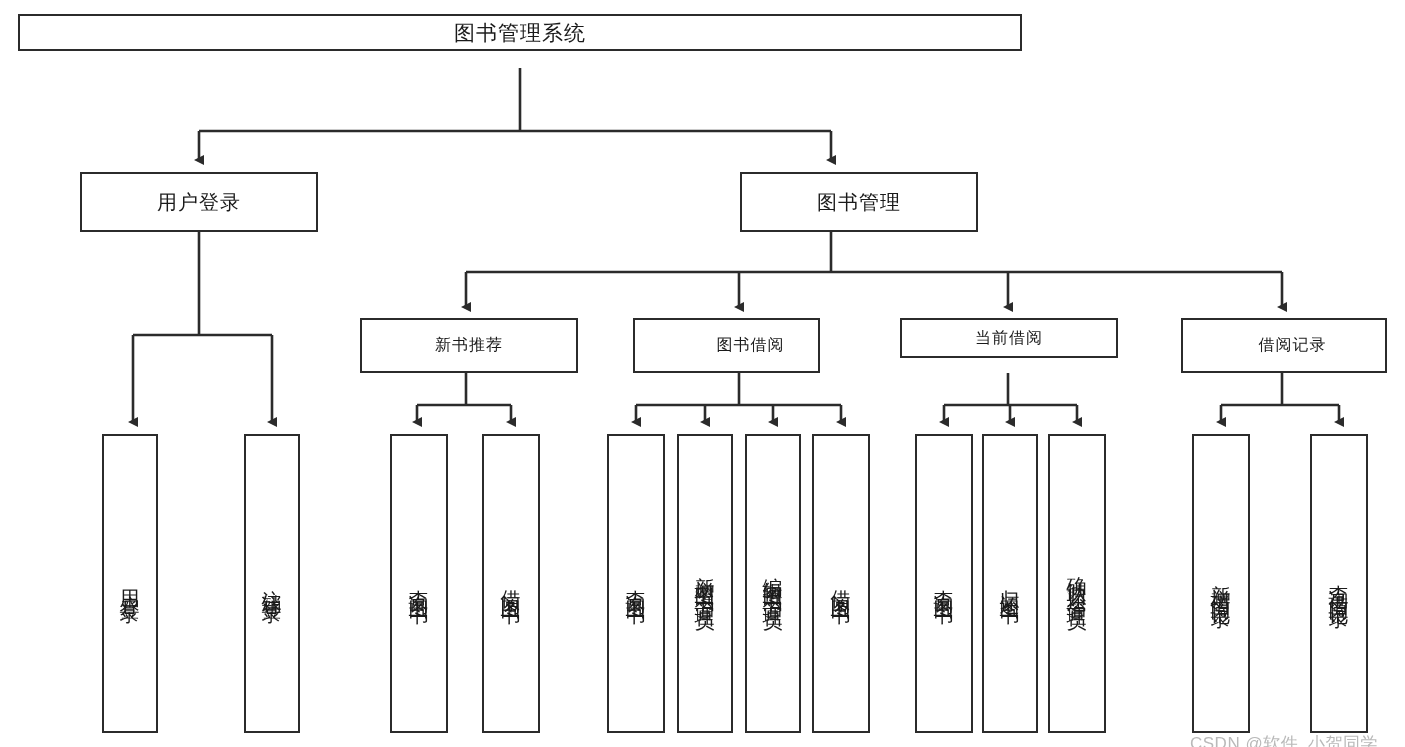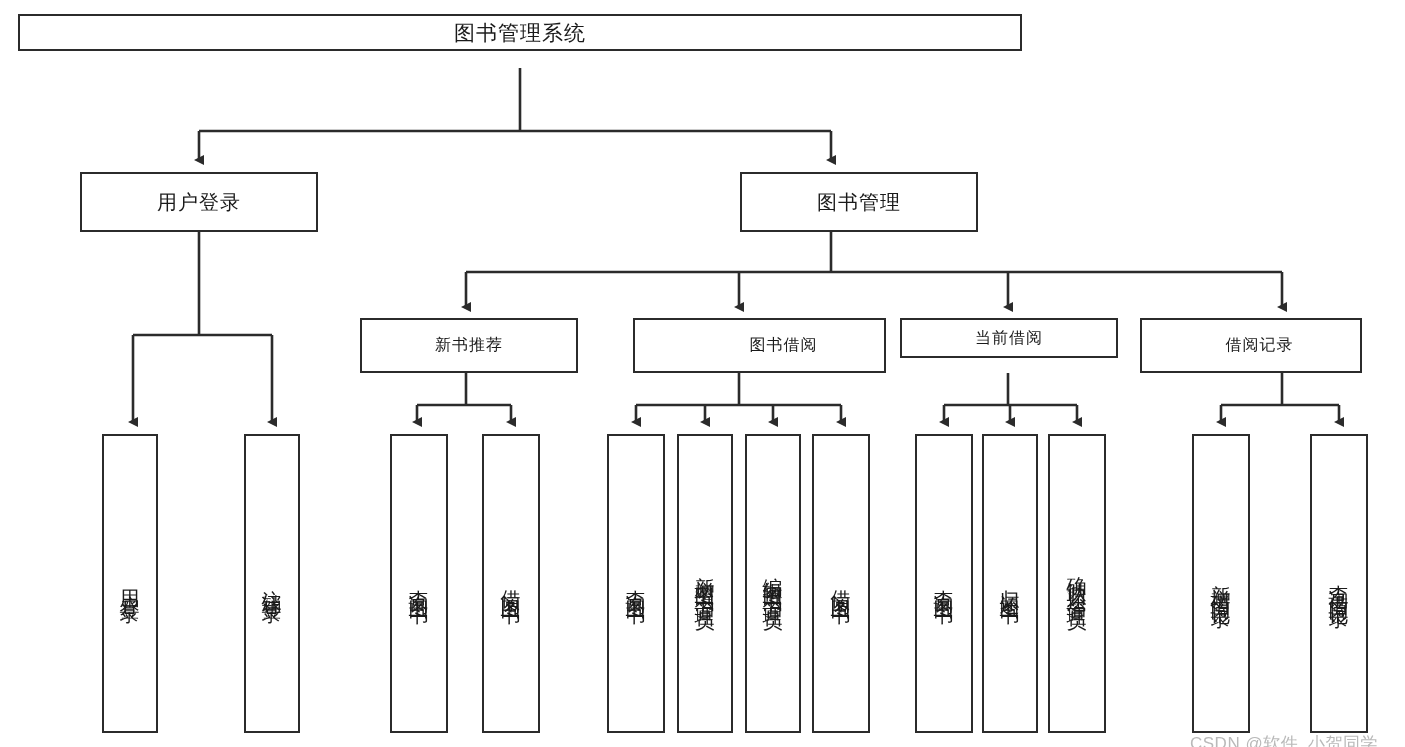--- a/index.html
+++ b/index.html
@@ -128,27 +128,27 @@
   <div class="node tier2" style="left: 80px; top: 172px; width: 238px; height: 60px;">
     <span>用户登录</span>
   </div>
   <div class="node tier2" style="left: 710px; top: 172px; width: 238px; height: 60px; margin-left: 30px;">
     <span>图书管理</span>
   </div>
 
   <div class="node tier3" style="left: 360px; top: 318px; width: 218px; height: 55px;">
     <span>新书推荐</span>
   </div>
-  <div class="node tier3" style="left: 633px; top: 318px; width: 253px; height: 55px; padding-left: 48px;">
+  <div class="node tier3" style="left: 633px; top: 318px; width: 187px; height: 55px; padding-left: 48px;">
     <span>图书借阅</span>
   </div>
   <div class="node tier3" style="left: 900px; top: 318px; width: 218px; height: 40px;">
     <span>当前借阅</span>
   </div>
-  <div class="node tier3" style="left: 1140px; top: 318px; width: 222px; height: 55px; padding-left: 17px;">
+  <div class="node tier3" style="left: 1181px; top: 318px; width: 206px; height: 55px; padding-left: 17px;">
     <span>借阅记录</span>
   </div>
 
   <div class="node leaf" style="left: 102px; top: 434px; width: 56px; height: 299px;">
     <span class="vtext">用户登录</span>
   </div>
   <div class="node leaf" style="left: 244px; top: 434px; width: 56px; height: 299px;">
     <span class="vtext">注销登录</span>
   </div>
   <div class="node leaf" style="left: 390px; top: 434px; width: 58px; height: 299px;">

